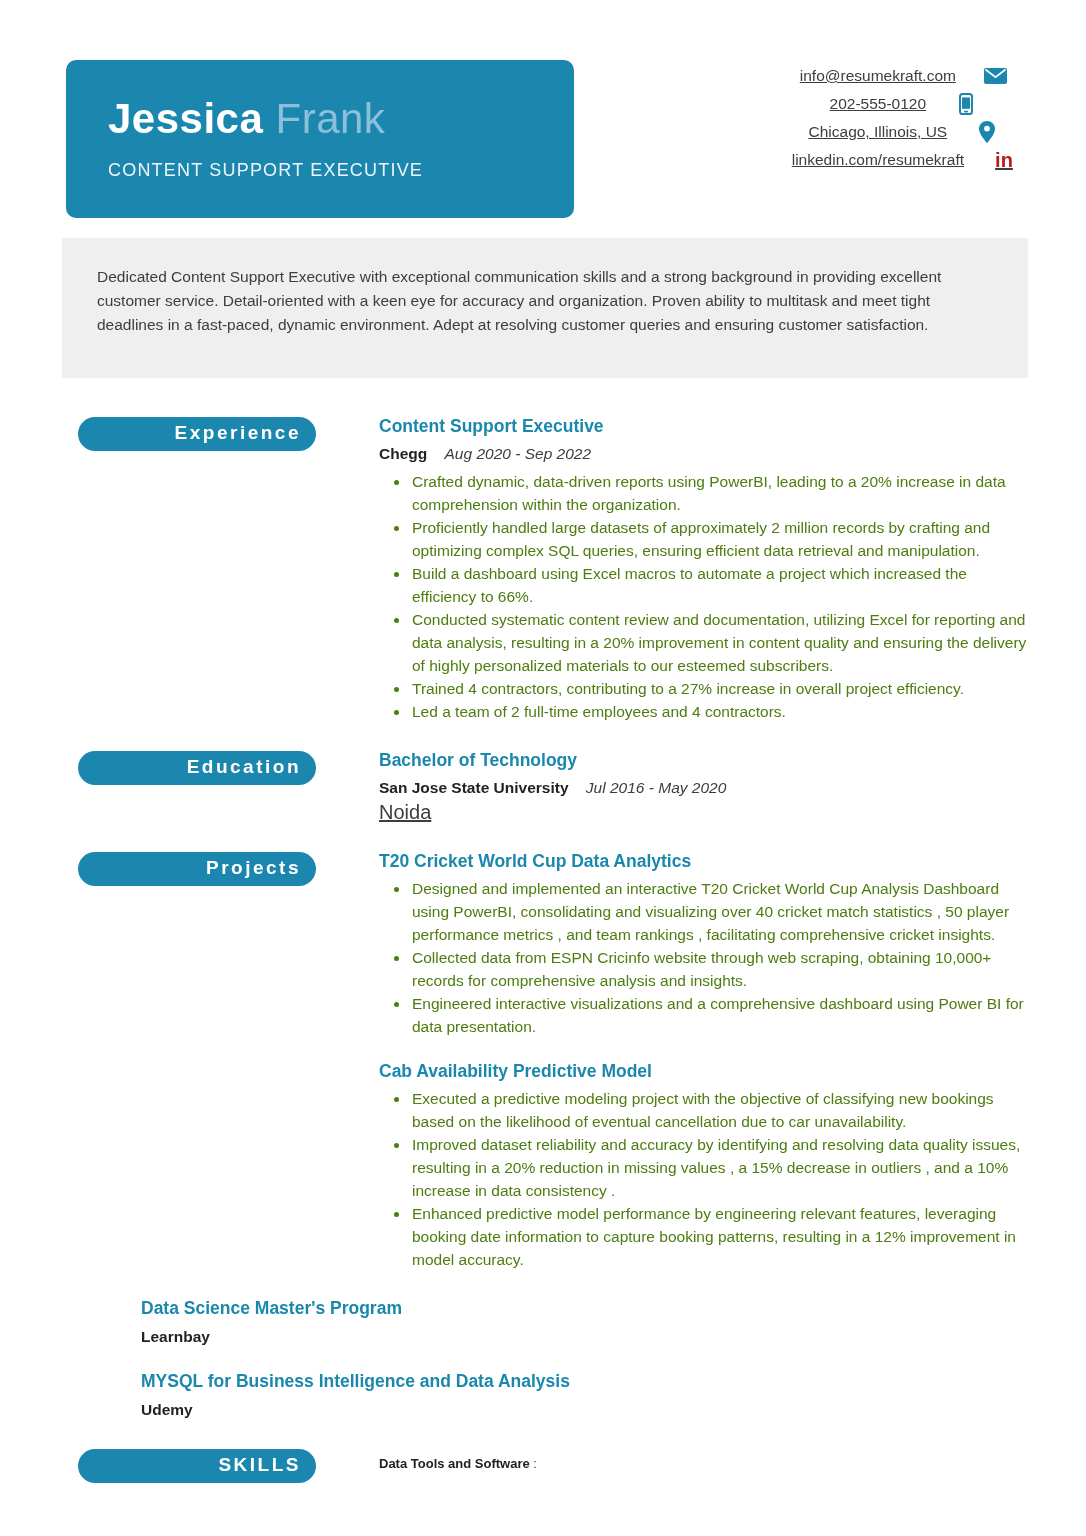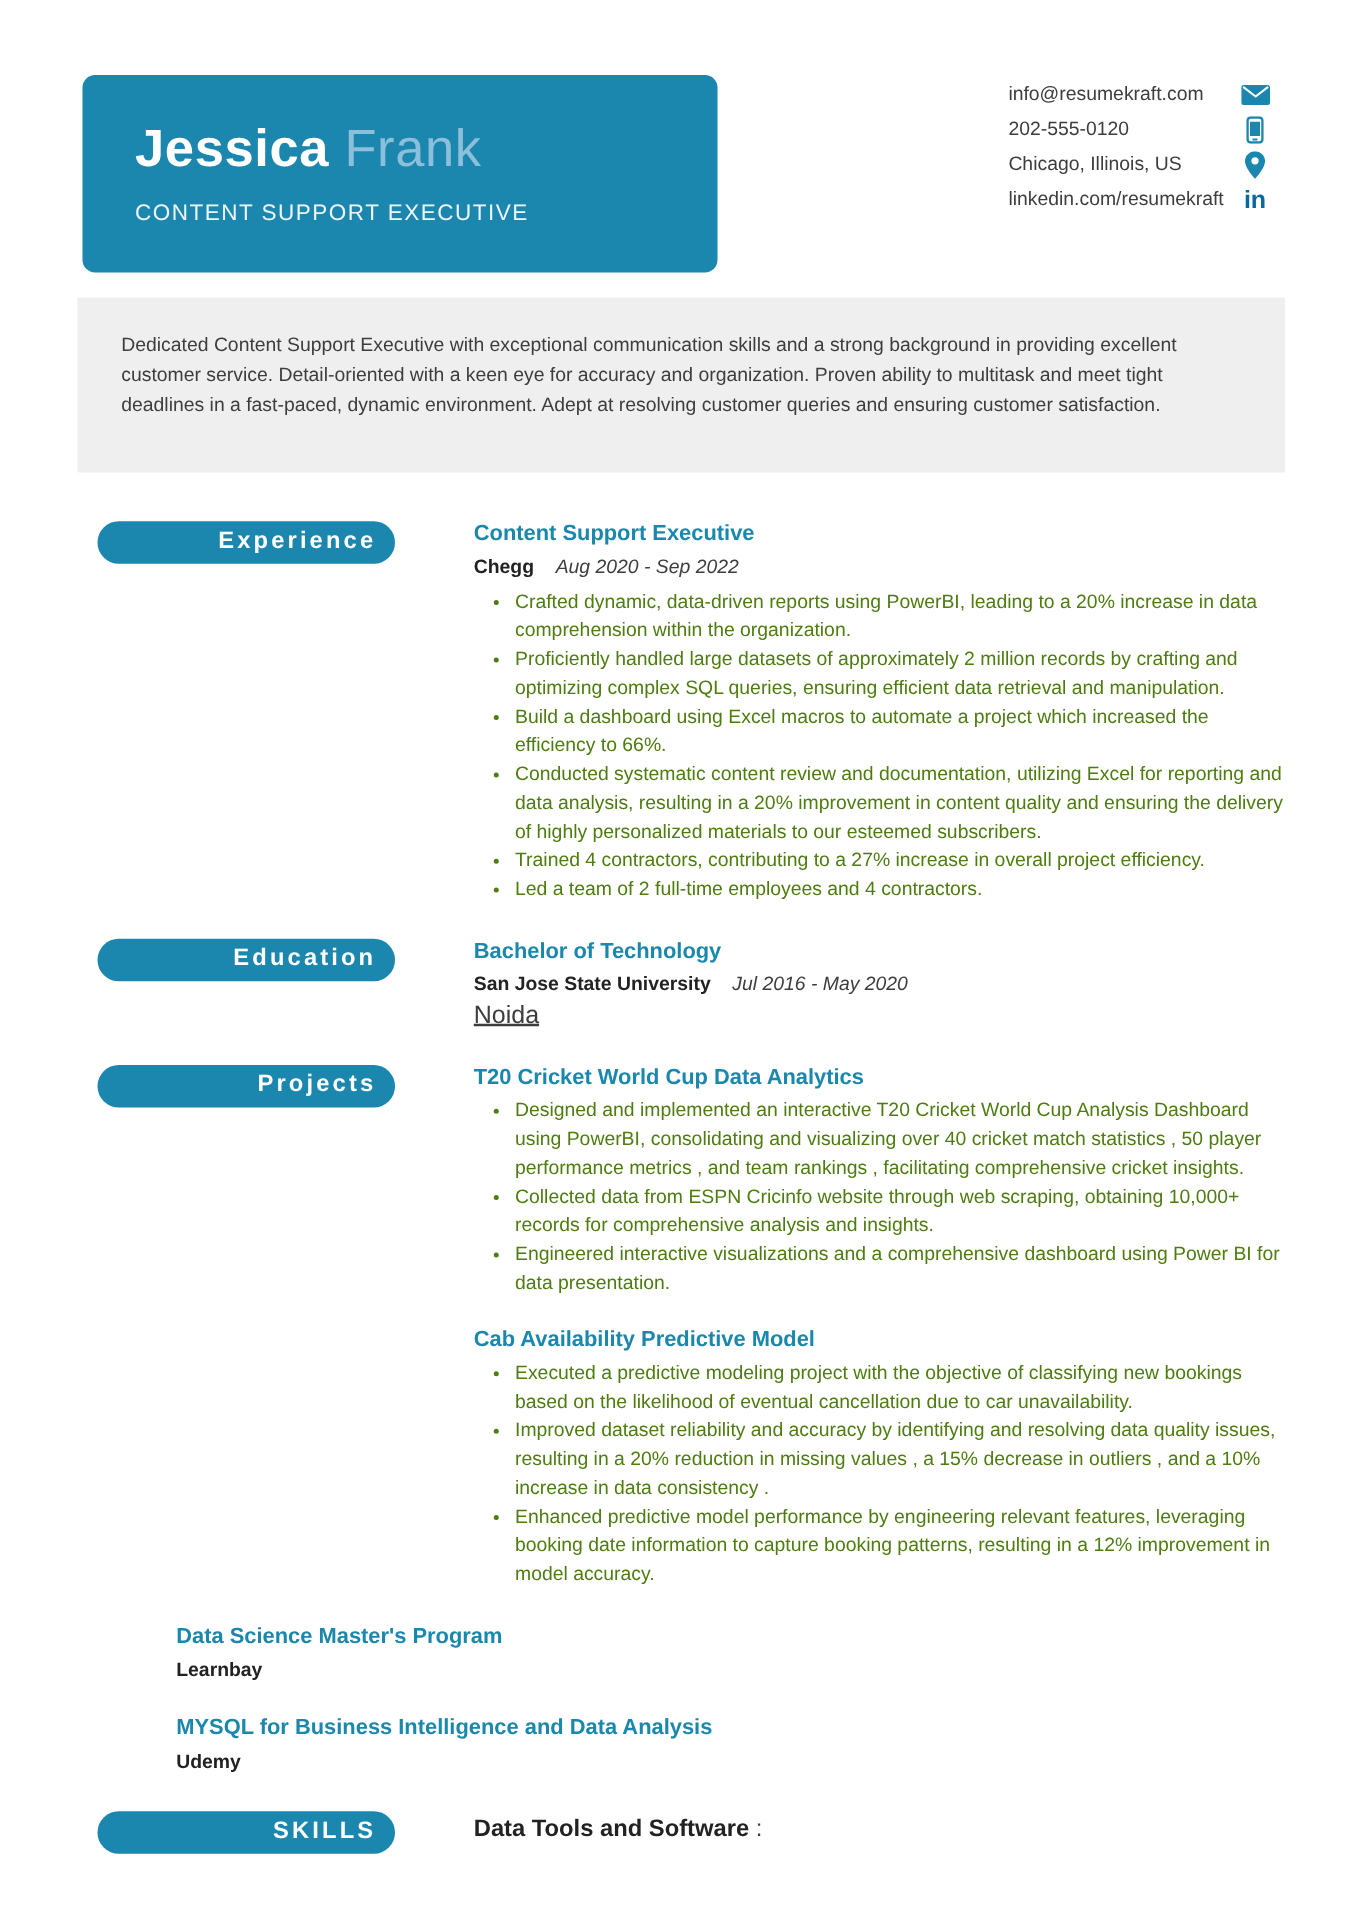--- a/index.html
+++ b/index.html
@@ -14,25 +14,25 @@
     position:absolute; left:66px; top:60px; width:508px; height:158px;
     background:#1b86ae; border-radius:10px; color:#ffffff;
     padding:36px 0 0 42px;
   }
   .name-line { font-size:42px; line-height:46px; letter-spacing:0.5px; }
   .name-first { font-weight:bold; color:#ffffff; }
   .name-last { font-weight:normal; color:#8cc0da; }
   .job-title { margin-top:18px; font-size:18px; letter-spacing:1.2px; color:#eef6fa; }
   .contact-block { position:absolute; top:62px; right:70px; }
   .contact-row {
-    display:flex; justify-content:space-between; align-items:center;
-    height:28px; gap:13px; font-size:15.5px; color:#3d3d3d;
+    display:flex; justify-content:center; align-items:center;
+    height:28px; gap:28px; font-size:15.5px; color:#3d3d3d;text-decoration:underline;
   }
   .contact-icon { display:inline-flex; width:24px; justify-content:center; align-items:center; }
-  .linkedin-glyph { font-weight:bold; color:#0369a1; font-size:20px; line-height:20px; font-family:"Liberation Sans",sans-serif; }
+  .linkedin-glyph { font-weight:bold; color:#b91c1c; font-size:20px; line-height:20px; font-family:"Liberation Sans",sans-serif; }
   .summary-band {
     margin-left:62px; width:966px; min-height:140px; background:#efefef;
     padding:27px 38px 24px 35px; font-size:15.5px; line-height:24px; color:#3d3d3d;
   }
   .main { margin-left:78px; margin-top:37px; }
   .section { display:flex; margin-bottom:26px; }
   .section-left { width:238px; flex:none; }
   .pill {
     display:block; width:238px; background:#1b86ae; color:#ffffff;
     font-weight:bold; font-size:19px; letter-spacing:2.5px; text-align:right;
@@ -42,21 +42,21 @@
   .entry { margin-bottom:22px; }
   .entry:last-child { margin-bottom:0; }
   .entry-title { color:#1a87ad; font-weight:bold; font-size:17.5px; line-height:22px; margin-bottom:5px; }
   .entry-meta { font-size:15.5px; line-height:23px; margin-bottom:2px; color:#222222; }
   .org { font-weight:bold; color:#222222; }
   .dates { font-style:italic; color:#3d3d3d; margin-left:13px;text-align:right; }
   .plain-line { font-size:20px; line-height:23px; color:#3d3d3d;text-decoration:underline; }
   ul.bullets { margin-top:5px; list-style:disc outside; padding-left:31px; }
   ul.bullets li { font-size:15.5px; line-height:23px; color:#4d7c0f; padding-left:2px; }
   .cert-issuer { font-weight:bold; font-size:15.5px; line-height:22px; color:#222222; margin-top:7px; }
-  .skills-line { font-size:19px; line-height:22px; margin-top:6px; }
+  .skills-line { font-size:13px; line-height:22px; margin-top:6px; }
   .skills-cat { font-weight:bold; color:#222222; }
 </style>
 </head>
 <body>
 
 <div class="top-region">
 
   <div class="header-block">
     <div class="name-line">
       <span class="name-first">Jessica</span>

